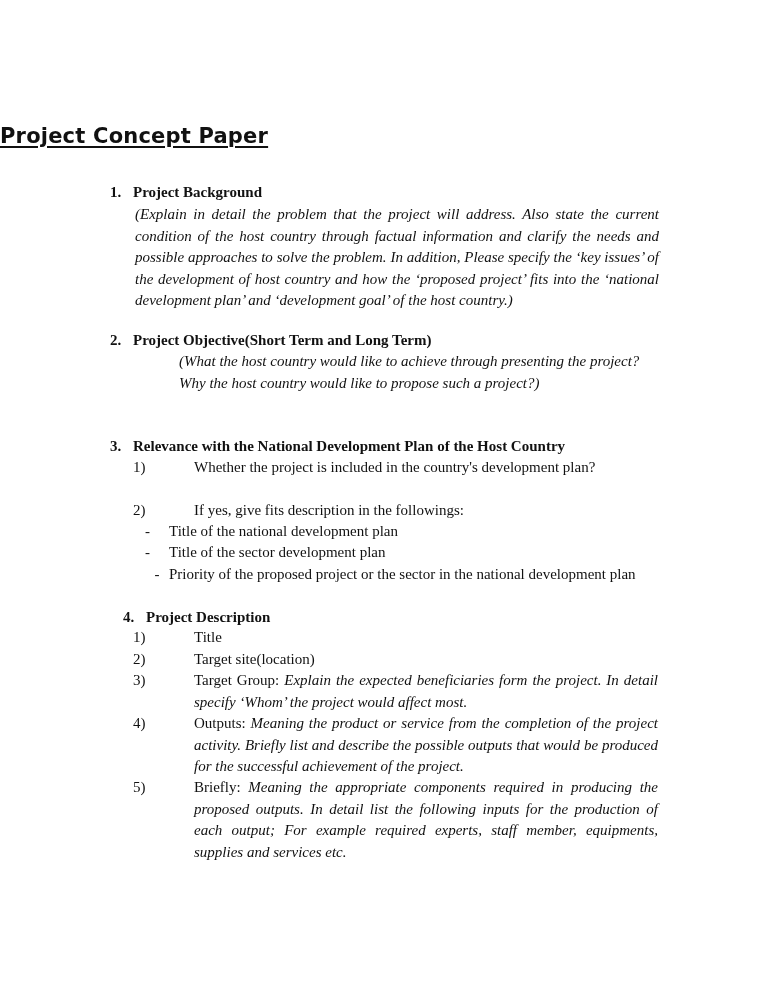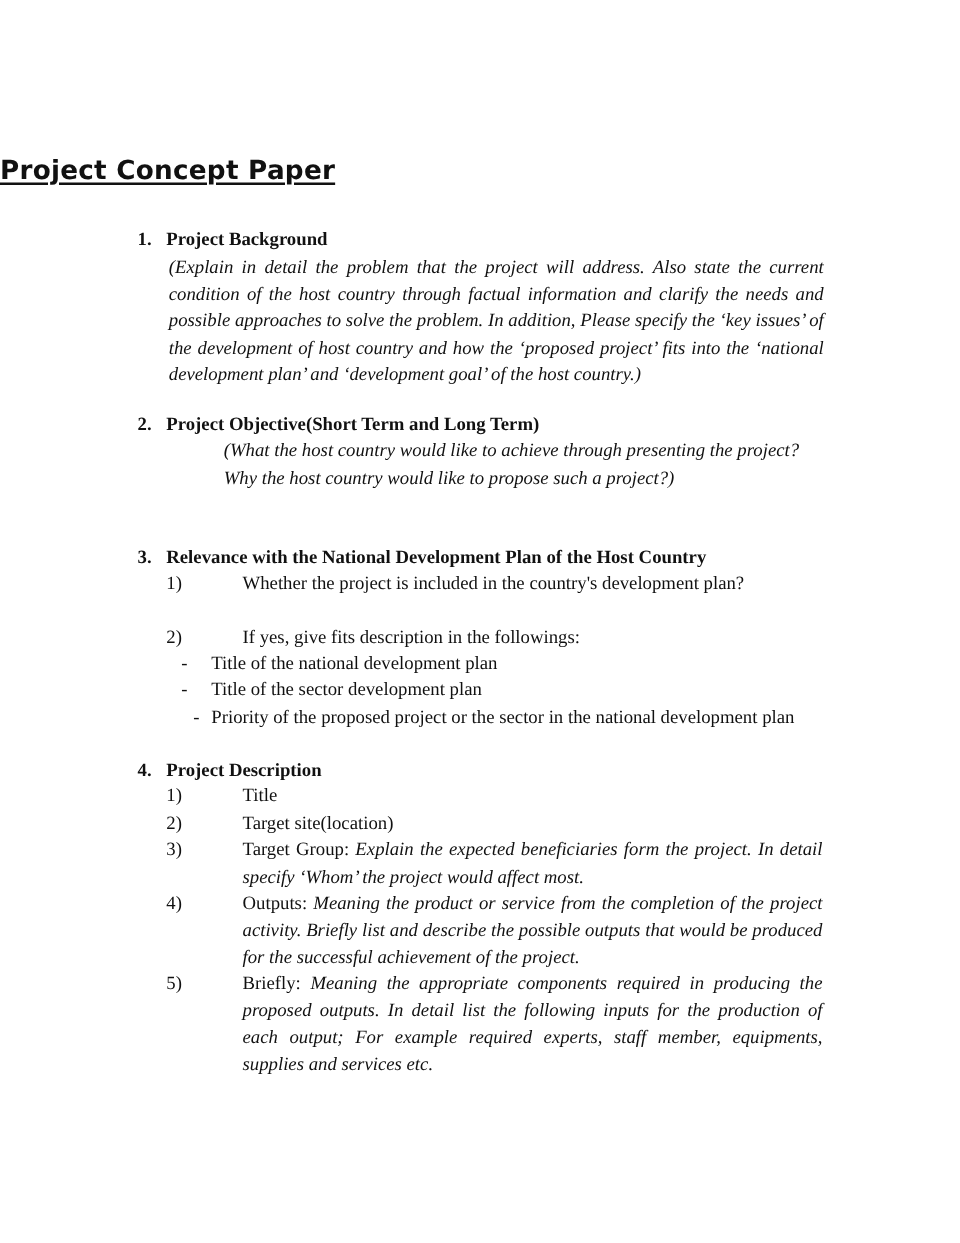--- a/index.html
+++ b/index.html
@@ -115,21 +115,21 @@
 <div class="dash" style="top:521px;">
   <span class="d">-</span><span>Title of the national development plan</span>
 </div>
 <div class="dash" style="top:542px;">
   <span class="d">-</span><span>Title of the sector development plan</span>
 </div>
 <div class="dash" style="top:564px;text-align:center;">
   <span class="d">-</span><span>Priority of the proposed project or the sector in the national development plan</span>
 </div>
 
-<div class="sec-head" style="top:606px;">
+<div class="sec-head" style="top:606px;margin-left:13px;">
   <span class="num">4.</span><span>Project Description</span>
 </div>
 
 <div class="item" style="top:627px;">
   <span class="n">1)</span>
   <span class="body">Title</span>
 </div>
 
 <div class="item" style="top:649px;">
   <span class="n">2)</span>

